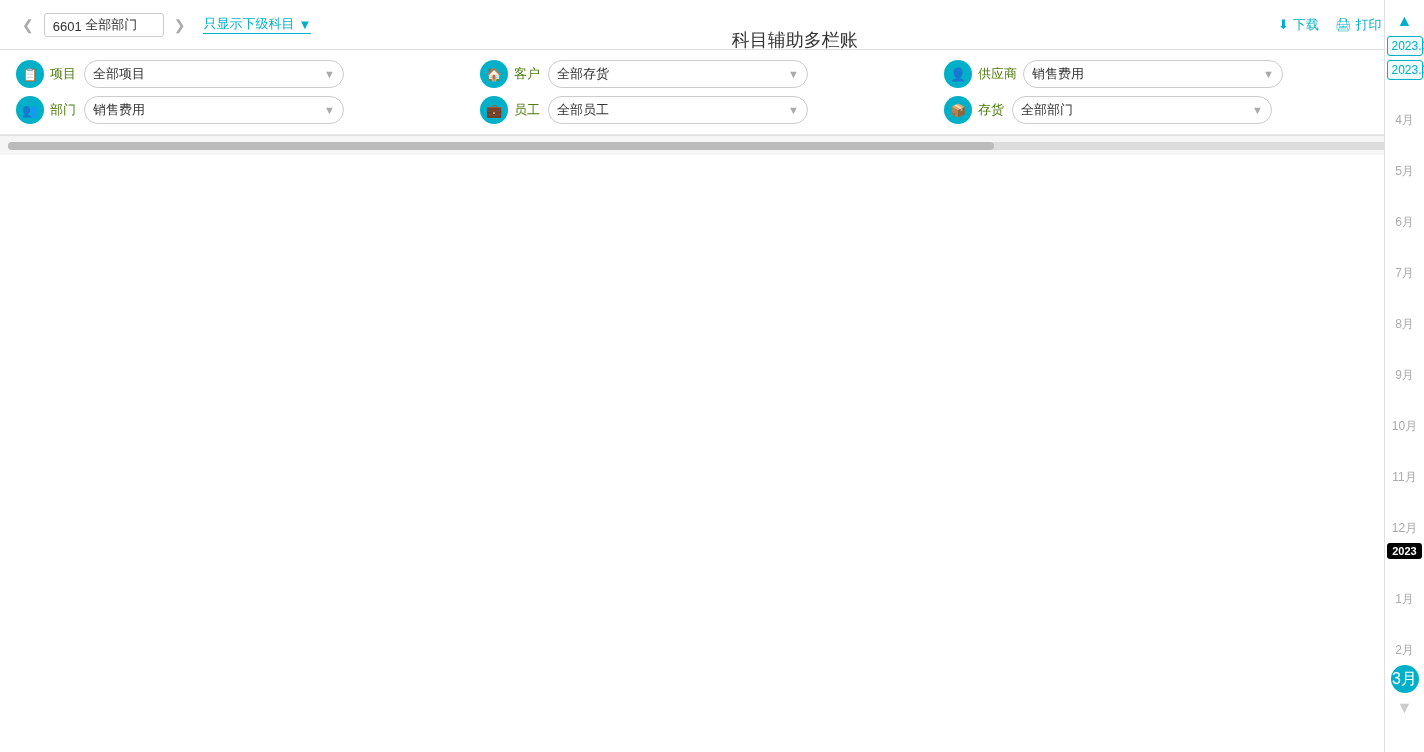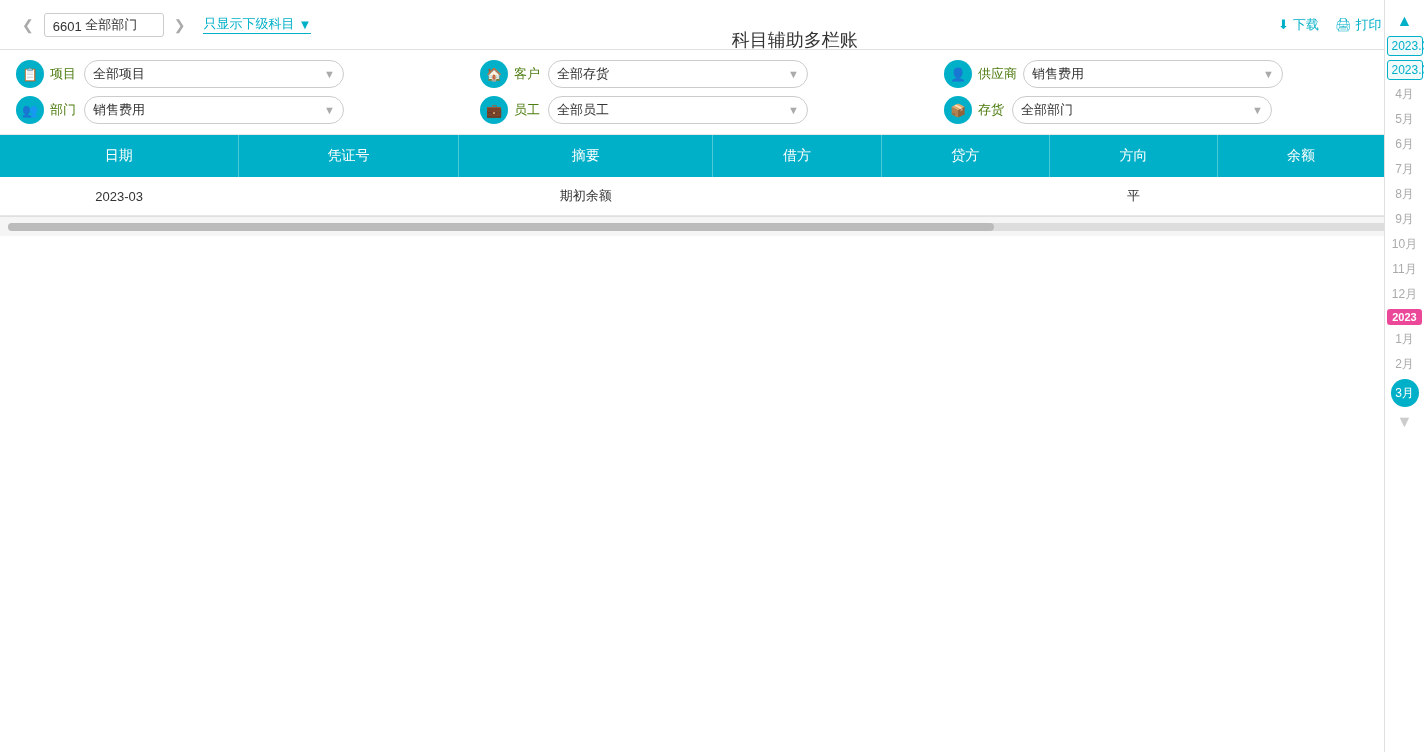--- a/index.html
+++ b/index.html
@@ -187,20 +187,21 @@
     .sidebar-arrow.active { color: #00b0c8; }
     .month-item {
       font-size: 12px;
       color: #aaa;
       padding: 4px 0;
       cursor: pointer;
       text-align: center;
       width: 100%;
       display: flex;
       justify-content: center;
+      margin-top: 26px;
     }
     .selected-period {
       background: #f0fafa;
       border: 1px solid #00b0c8;
       border-radius: 3px;
       color: #00b0c8;
       font-size: 12px;
       padding: 2px 4px;
       margin: 2px 0;
       cursor: pointer;
@@ -321,46 +322,20 @@
             <div class="filter-icon">📦</div>
             <span class="filter-label">存货</span>
             <div class="filter-select">
               <span>全部部门</span>
               <span class="down-arrow">▼</span>
             </div>
           </div>
         </div>
       </div>
 
-      <div class="table-area">
-        <table>
-          <thead>
-            <tr>
-              <th>日期</th>
-              <th>凭证号</th>
-              <th>摘要</th>
-              <th>借方</th>
-              <th>贷方</th>
-              <th>方向</th>
-              <th>余额</th>
-            </tr>
-          </thead>
-          <tbody id="table-body">
-            <tr>
-              <td>2023-03</td>
-              <td></td>
-              <td>期初余额</td>
-              <td></td>
-              <td></td>
-              <td>平</td>
-              <td></td>
-            </tr>
-          </tbody>
-        </table>
-      </div>
 
       <div class="bottom-scroll">
         <div class="scrollbar-track">
           <div class="scrollbar-thumb"></div>
         </div>
       </div>
     </div>
 
     <div class="right-sidebar">
       <span class="sidebar-arrow active">▲</span>
@@ -371,22 +346,22 @@
       <div class="month-item">4月</div>
       <div class="month-item">5月</div>
       <div class="month-item">6月</div>
       <div class="month-item">7月</div>
       <div class="month-item">8月</div>
       <div class="month-item">9月</div>
       <div class="month-item">10月</div>
       <div class="month-item">11月</div>
       <div class="month-item">12月</div>
 
-      <div style="background:#ec4899;color:#fff;border-radius:3px;padding:2px 5px;font-size:11px;font-weight:bold;margin:2px 1px;cursor:pointer;">2023</div>
+      <div style="background:#000000;color:#fff;border-radius:3px;padding:2px 5px;font-size:11px;font-weight:bold;margin:2px 1px;cursor:pointer;">2023</div>
 
       <div class="month-item">1月</div>
       <div class="month-item">2月</div>
-      <div style="background:#00b0c8;color:#fff;border-radius:50%;width:28px;height:28px;display:flex;align-items:center;justify-content:center;font-size:12px;margin:2px auto;cursor:pointer;">3月</div>
+      <div style="background:#00b0c8;color:#fff;border-radius:50%;width:28px;height:28px;display:flex;align-items:center;justify-content:center;font-size:16px;margin:2px auto;cursor:pointer;">3月</div>
 
       <span class="sidebar-arrow">▼</span>
     </div>
   </div>
 </div>
 
 </body></html>

